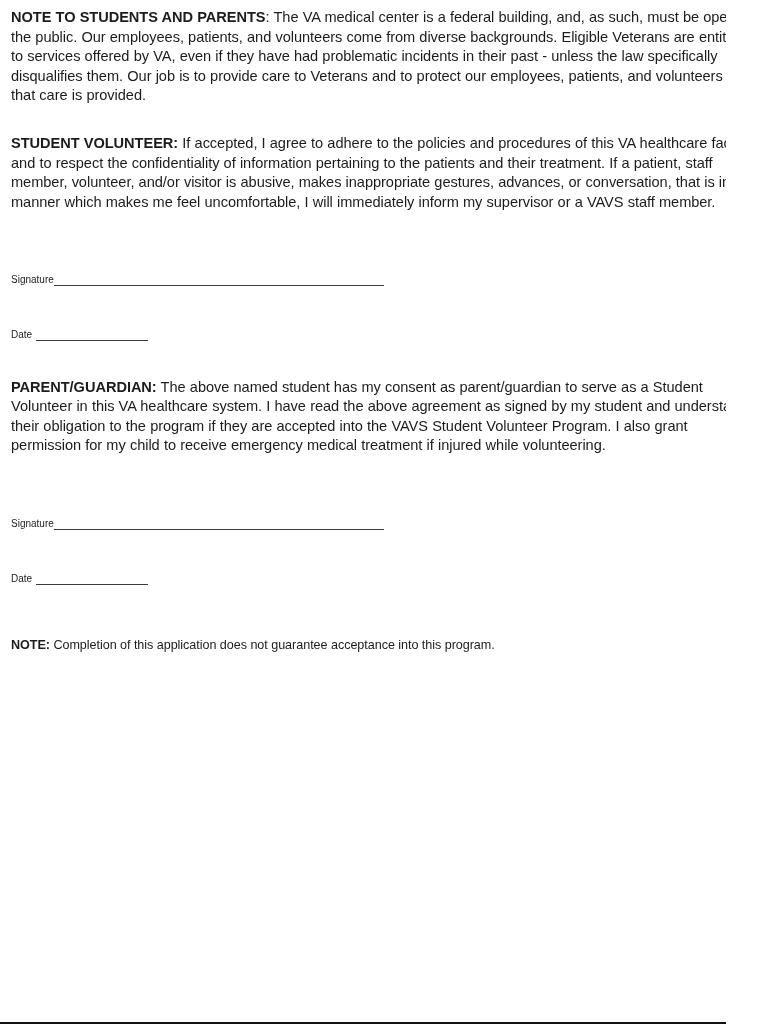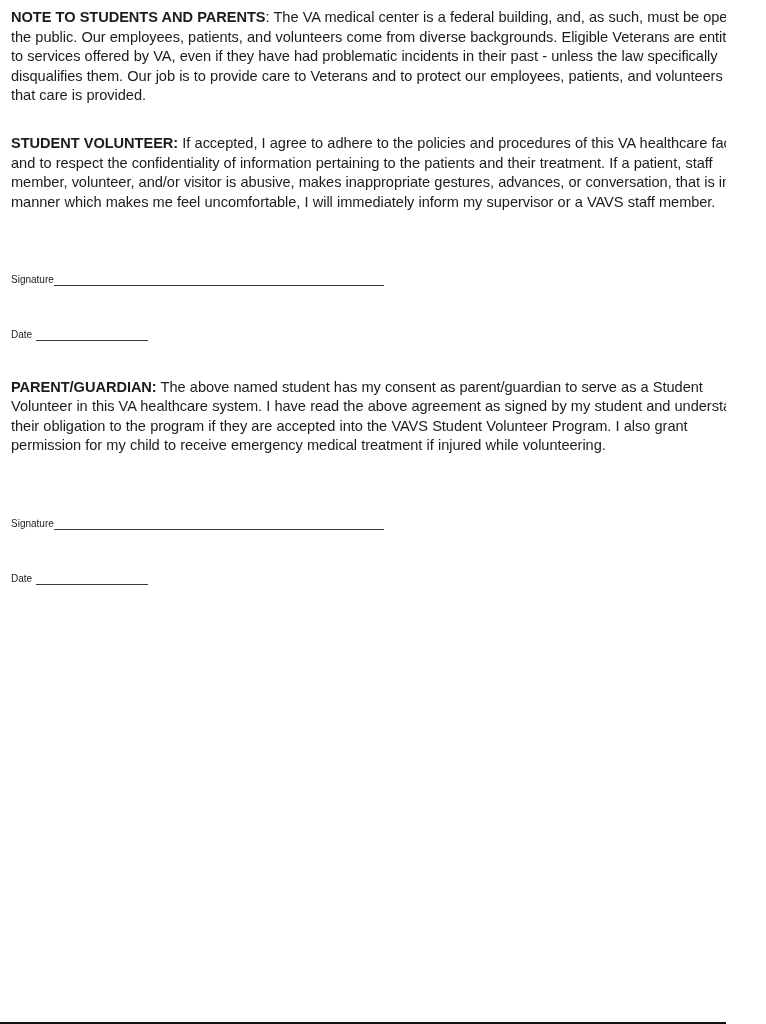--- a/index.html
+++ b/index.html
@@ -112,15 +112,18 @@
         <span>Signature</span><span class="rule rule-sig"></span>
       </div>
       <div class="spacer-sig-date"></div>
       <div class="sig-line">
         <span>Date</span><span class="rule rule-date"></span>
       </div>
     </div>
 
     <div class="spacer-note"></div>
 
+    <p class="note-small">
+      <span class="note-lead">NOTE:</span><span> Completion of this application does not guarantee acceptance into this program.</span>
+    </p>
 
   </div>
 </div>
 
 </body></html>

